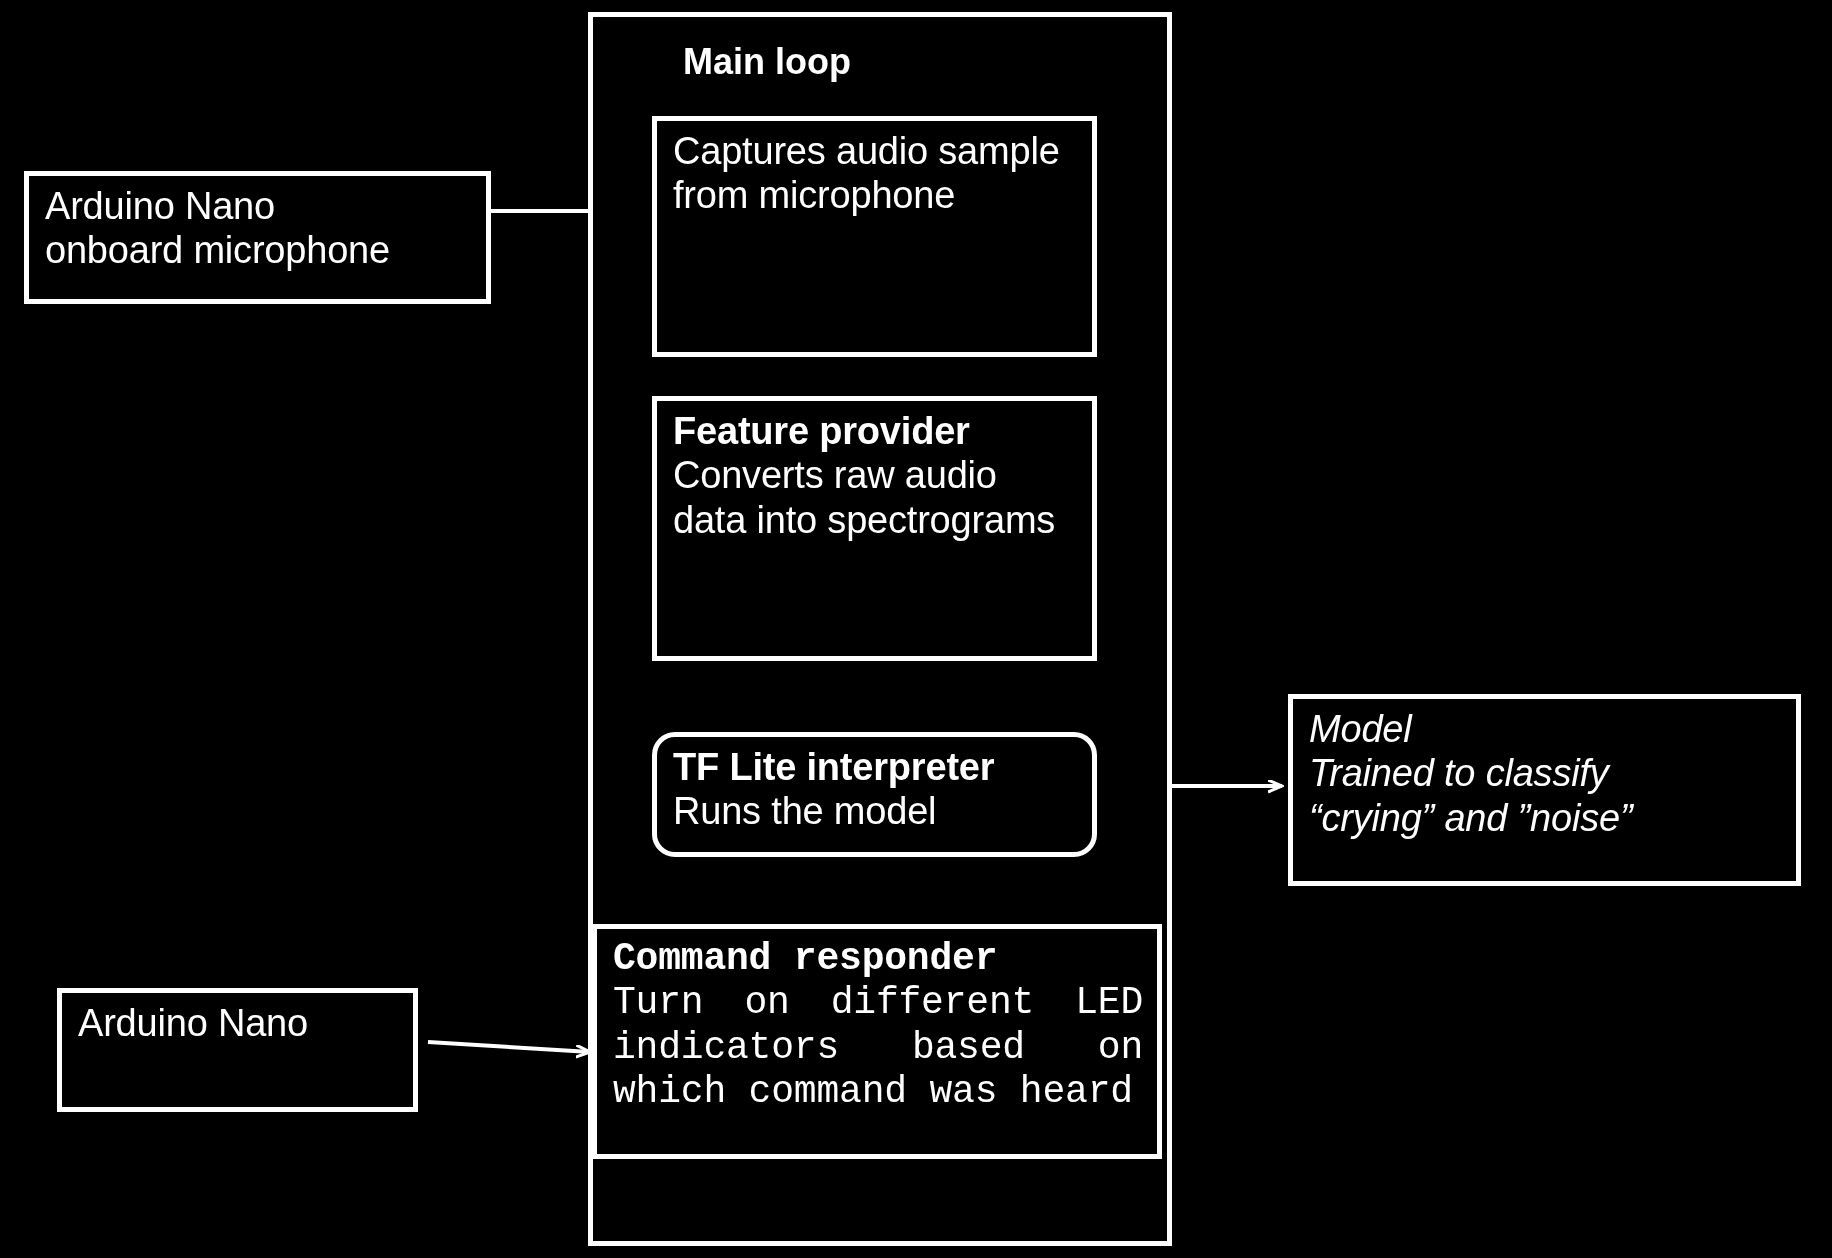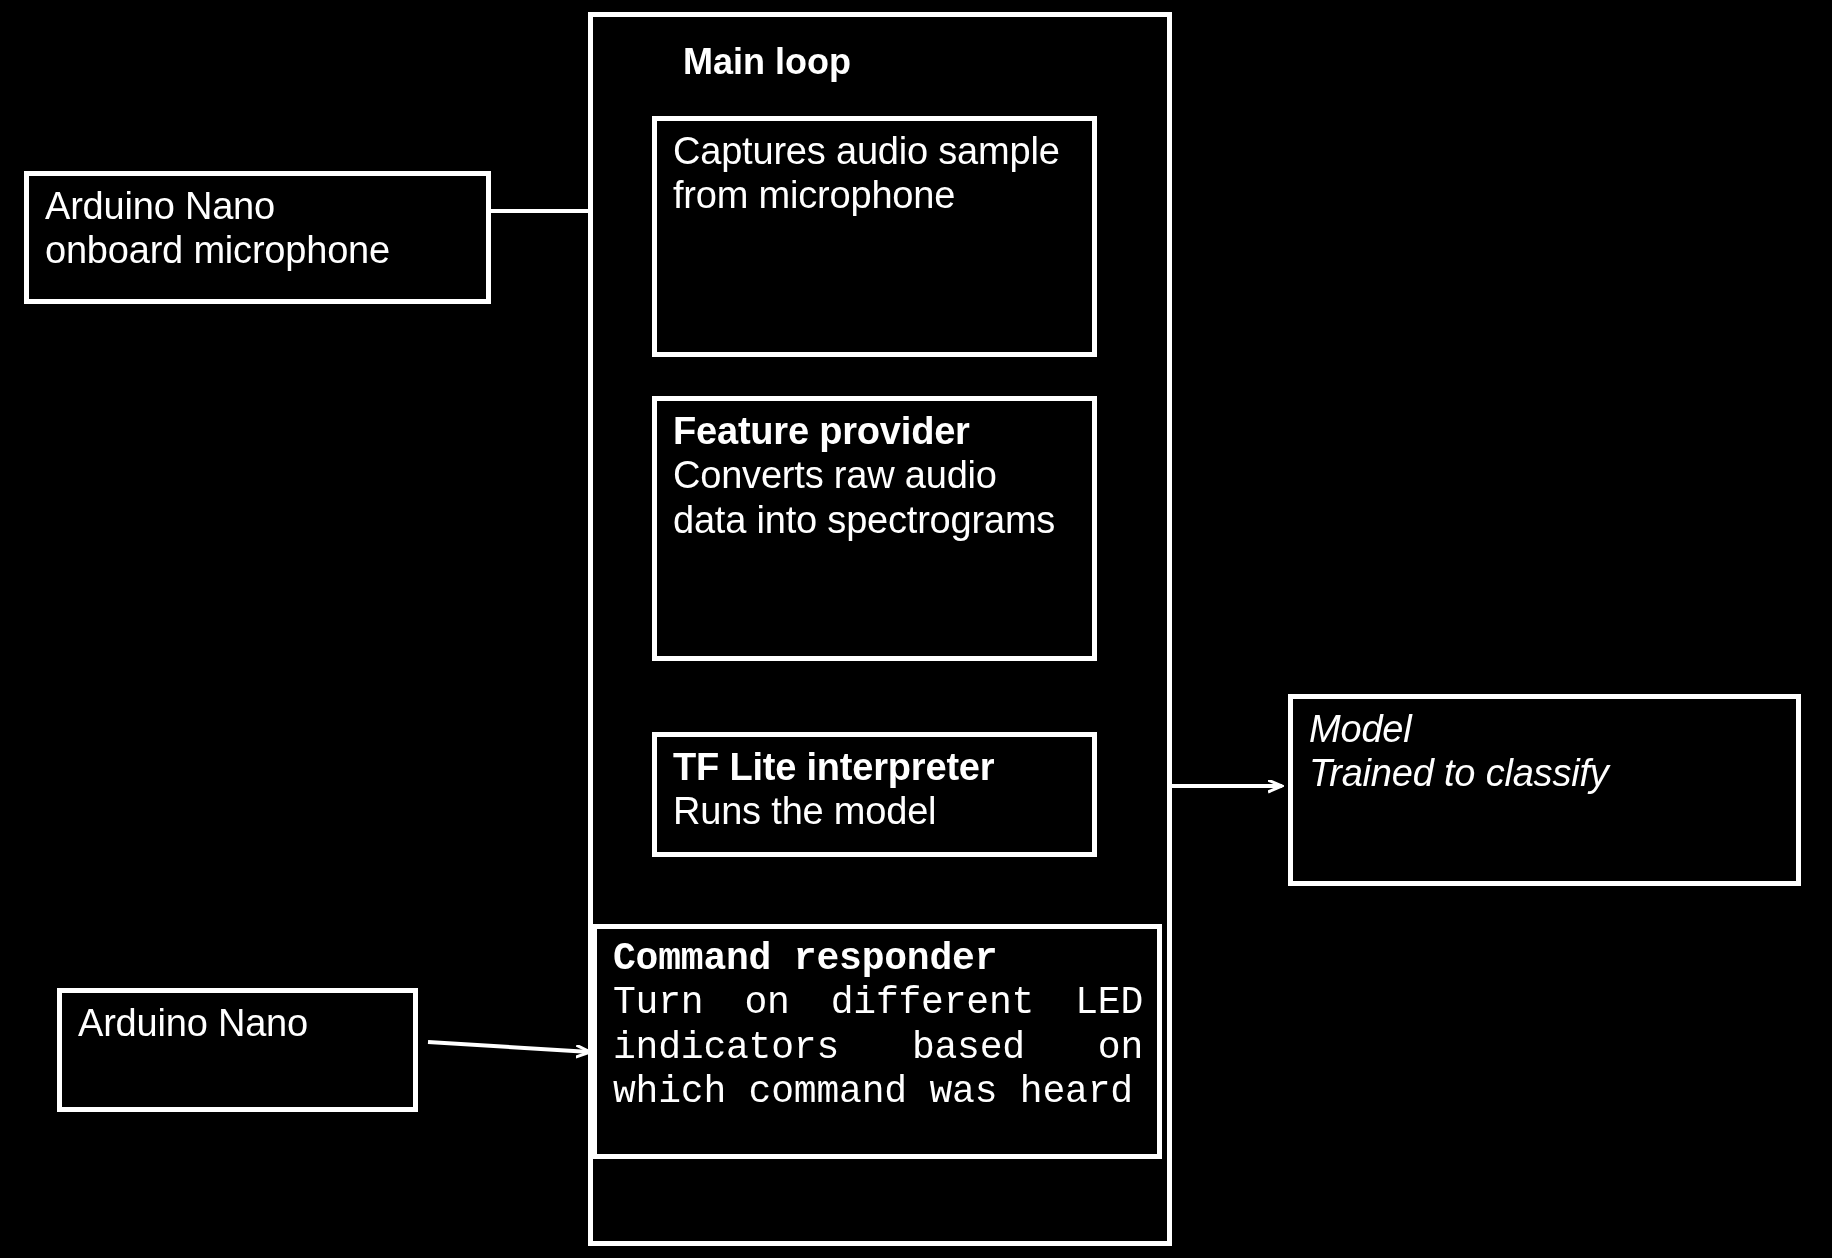--- a/index.html
+++ b/index.html
@@ -75,20 +75,21 @@
     left: 652px;
     top: 396px;
     width: 445px;
     height: 265px;
   }
   #tflite-interpreter {
     left: 652px;
     top: 732px;
     width: 445px;
     height: 125px;
+    border-radius: 23px;
   }
   #command-responder {
     left: 592px;
     top: 924px;
     width: 570px;
     height: 235px;
     font-family: Liberation Mono, monospace;
   }
   #command-responder .body {
     text-align: justify;
@@ -195,16 +196,17 @@
   <div class="box" id="leds-box">
     <div class="box-inner">
       <div class="plain">Arduino Nano</div>
     </div>
   </div>
 
   <div class="box" id="model-box">
     <div class="box-inner">
       <div class="plain">Model</div>
       <div class="plain">Trained to classify</div>
+      <div class="plain">“crying” and ”noise”</div>
     </div>
   </div>
 
 </div>
 
 </body></html>

